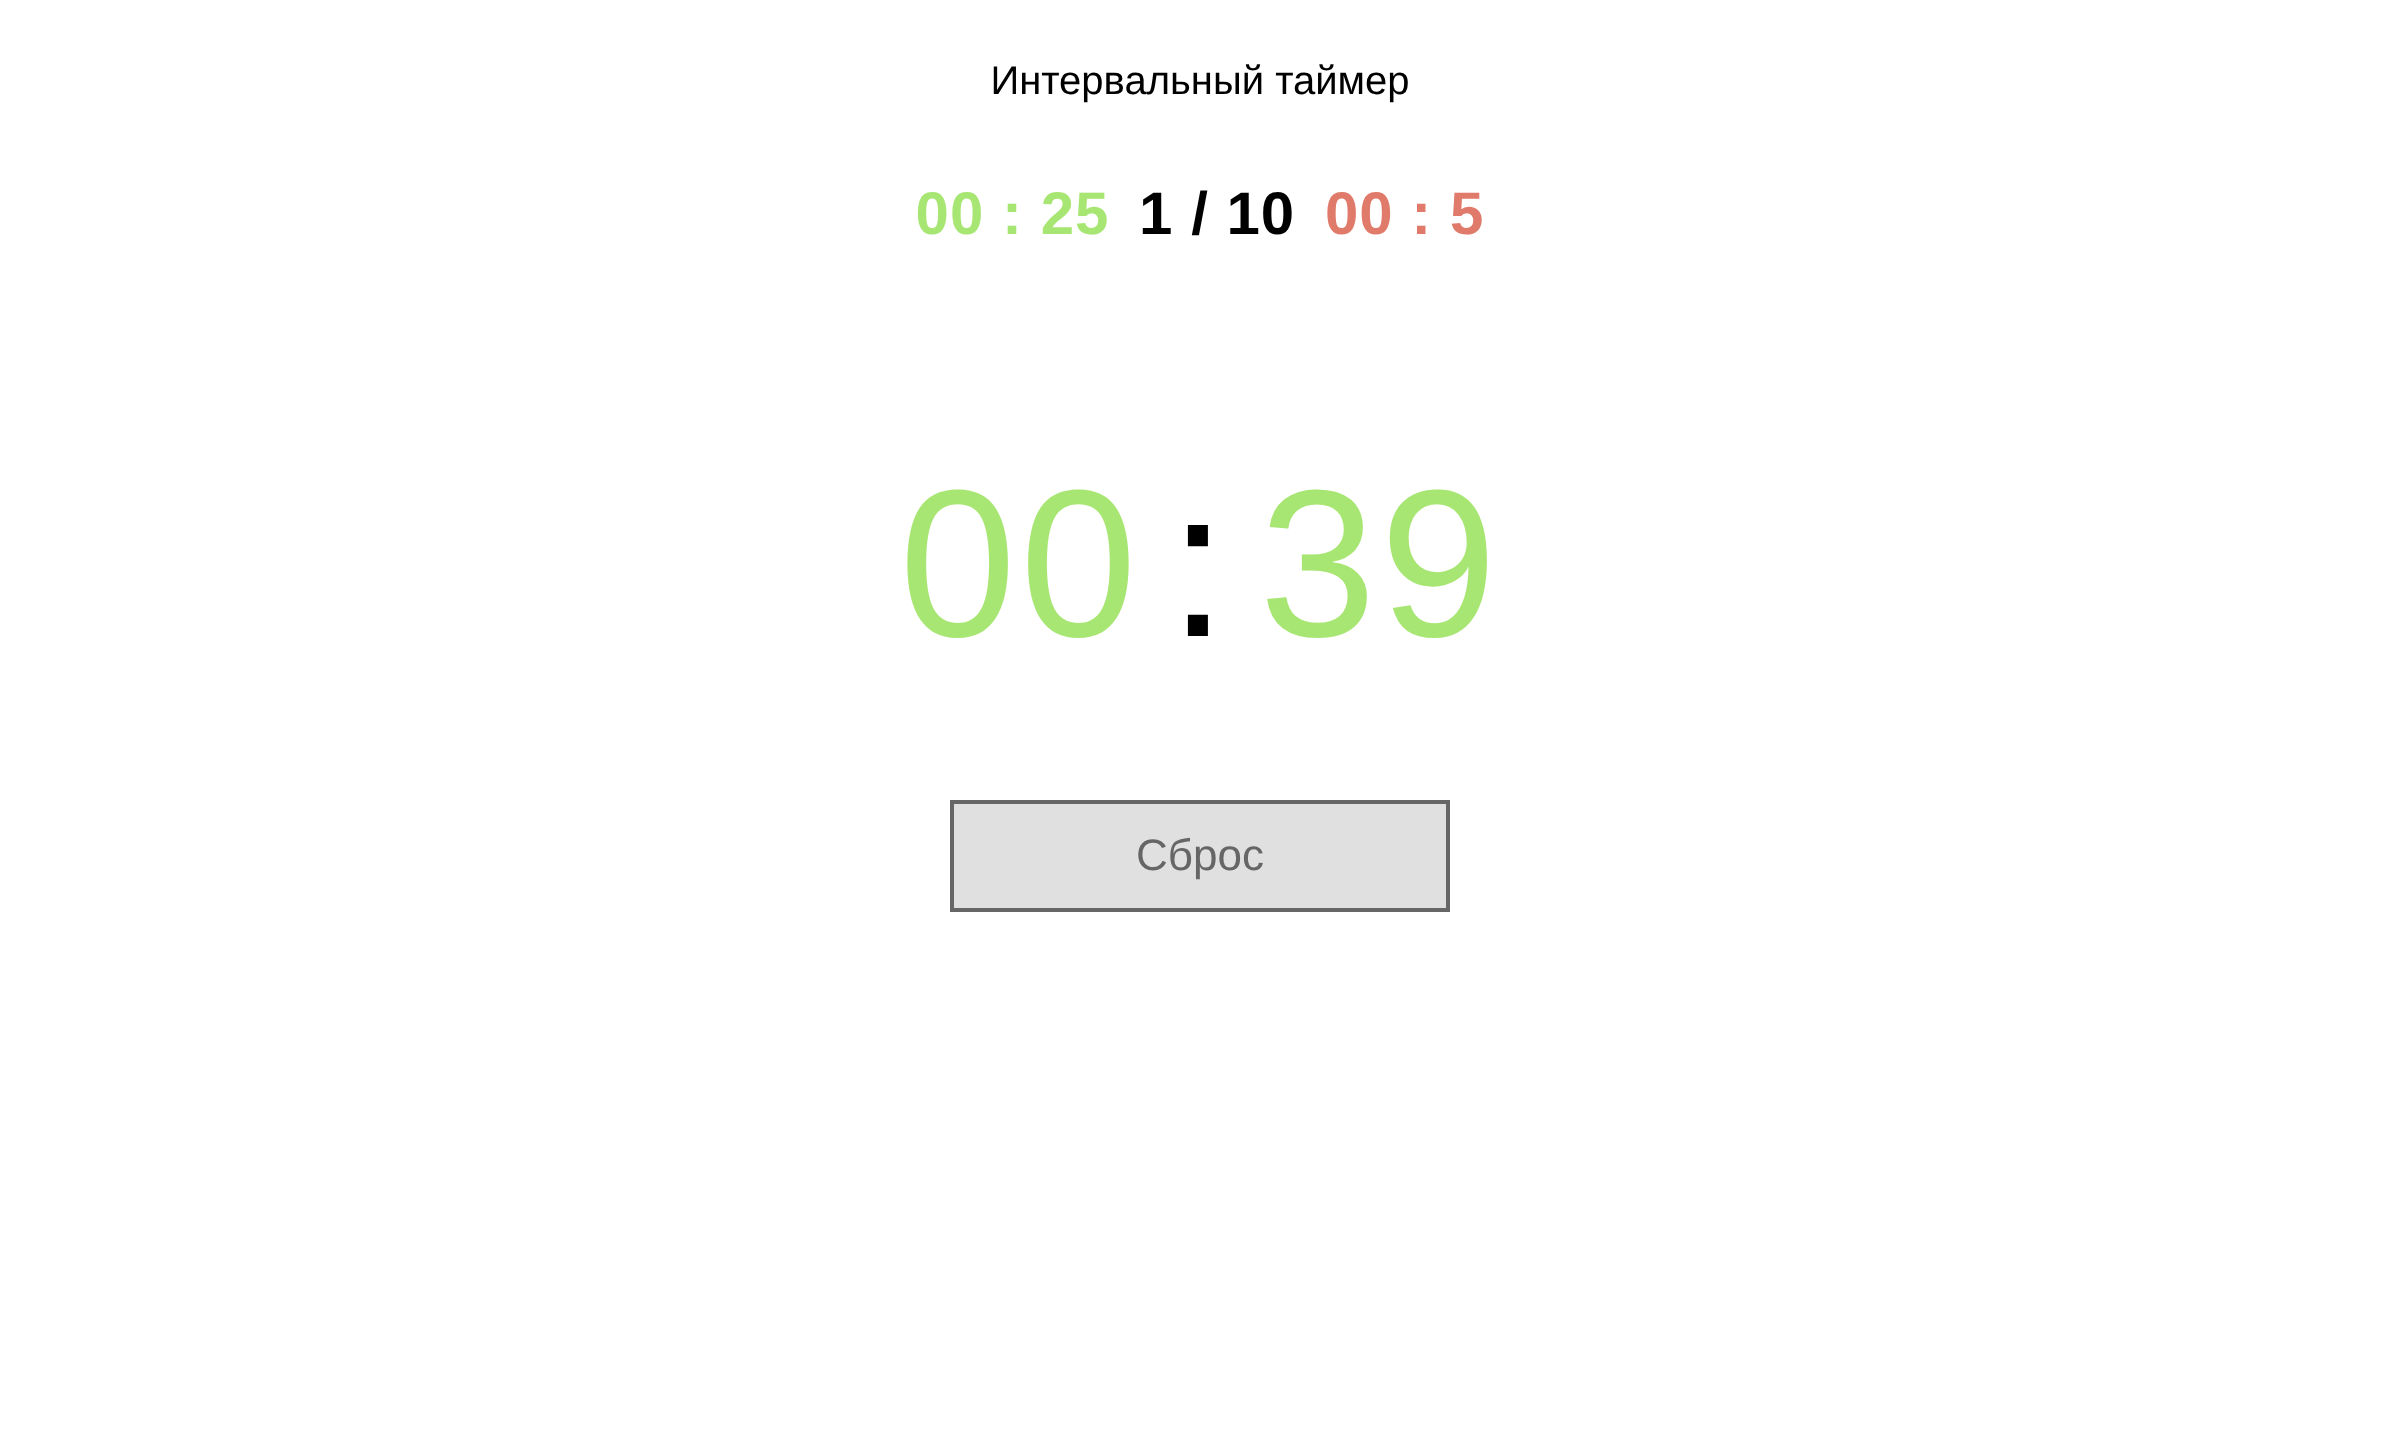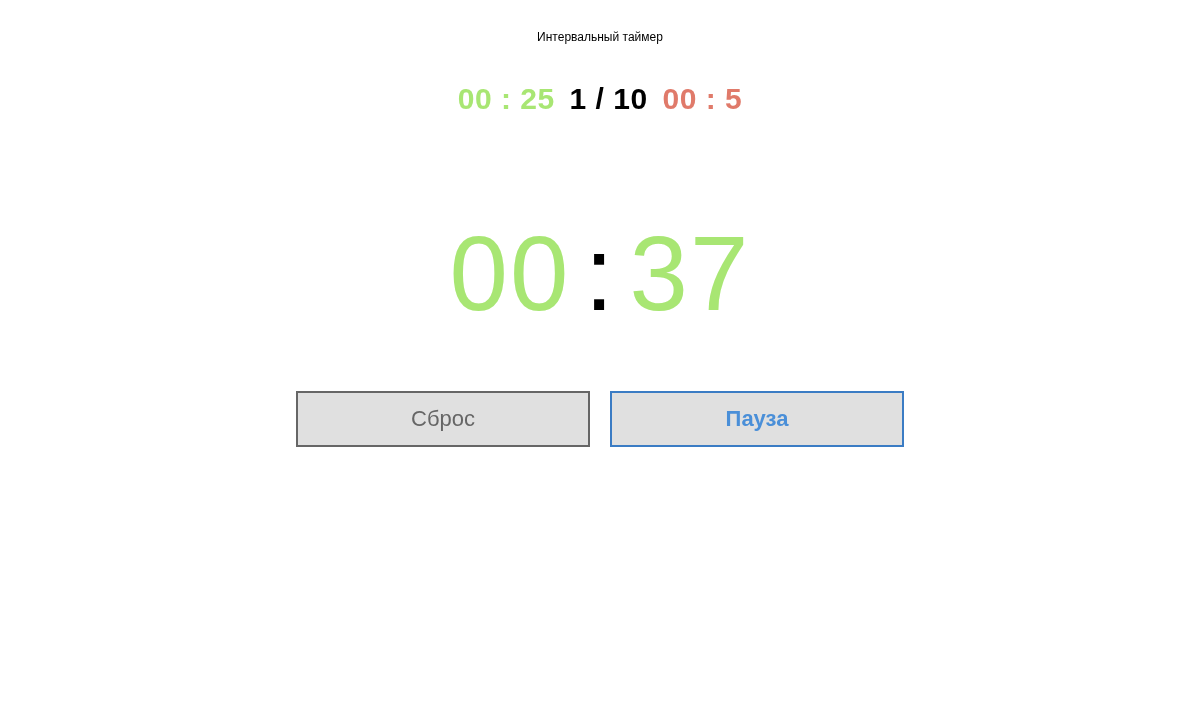--- a/index.html
+++ b/index.html
@@ -13,21 +13,21 @@
       background: #ffffff;
       width: 1200px;
       height: 717px;
       display: flex;
       flex-direction: column;
       align-items: center;
       padding-top: 30px;
     }
     
     .page-title {
-      font-size: 12px;
+      font-size: 20px;
       color: #000000;
       font-weight: normal;
       margin-bottom: 38px;
       text-align: center;
     }
     
     .config-row {
       font-size: 30px;
       font-weight: bold;
       color: #000000;
@@ -69,21 +69,21 @@
       margin: 0 14px;
     }
     
     .button-row {
       display: flex;
       gap: 20px;
       justify-content: center;
     }
     
     .btn {
-      width: 294px;
+      width: 250px;
       height: 56px;
       font-size: 22px;
       font-family: Verdana, Geneva, sans-serif;
       background: #e0e0e0;
       cursor: pointer;
       display: flex;
       align-items: center;
       justify-content: center;
     }
     
@@ -104,19 +104,18 @@
 
 <h1 class="page-title">Интервальный таймер</h1>
 
 <div class="config-row">
   <span class="work-time">00</span><span class="work-time"> : </span><span class="work-time">25</span><span class="sep-space"></span>
   <span class="rounds">1</span><span class="rounds"> / </span><span class="rounds">10</span><span class="sep-space"></span>
   <span class="rest-time">00</span><span class="rest-time"> : </span><span class="rest-time">5</span>
 </div>
 
 <div class="main-timer">
-  <span class="time-digits">00</span><span class="time-colon">:</span><span class="time-digits">37</span>
+  <span class="time-digits">00</span><span class="time-colon">:</span><span class="time-digits">39</span>
 </div>
 
 <div class="button-row">
   <button class="btn btn-reset">Сброс</button>
-  <button class="btn btn-pause">Пауза</button>
 </div>
 
 </body></html>

